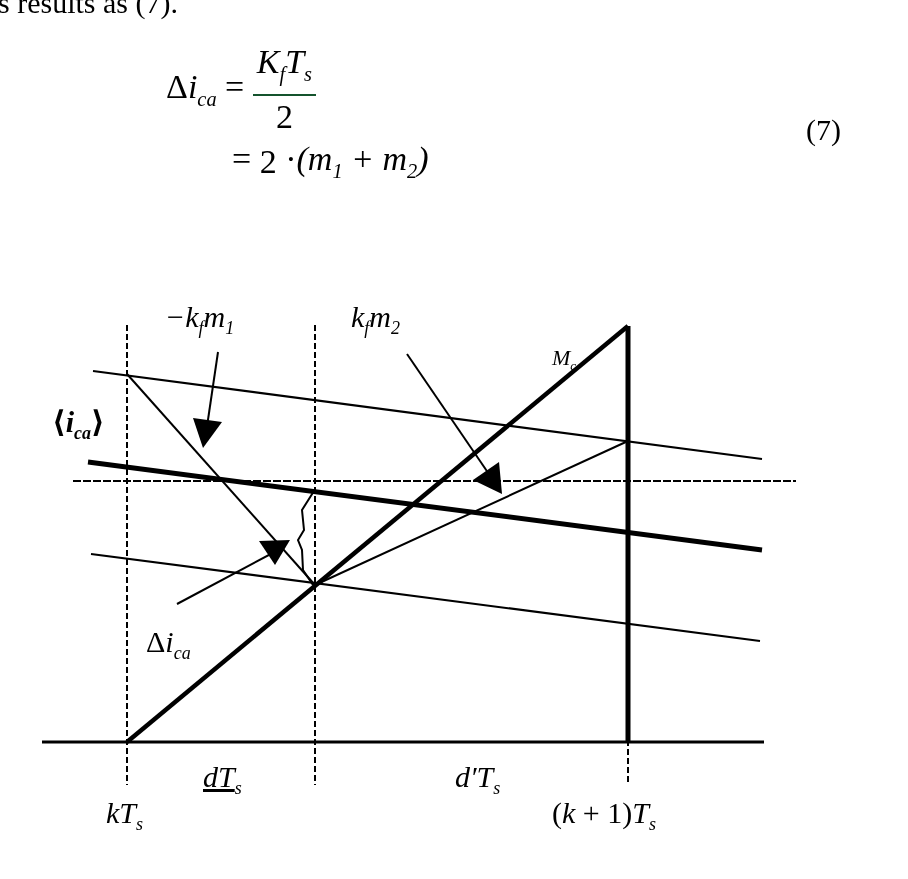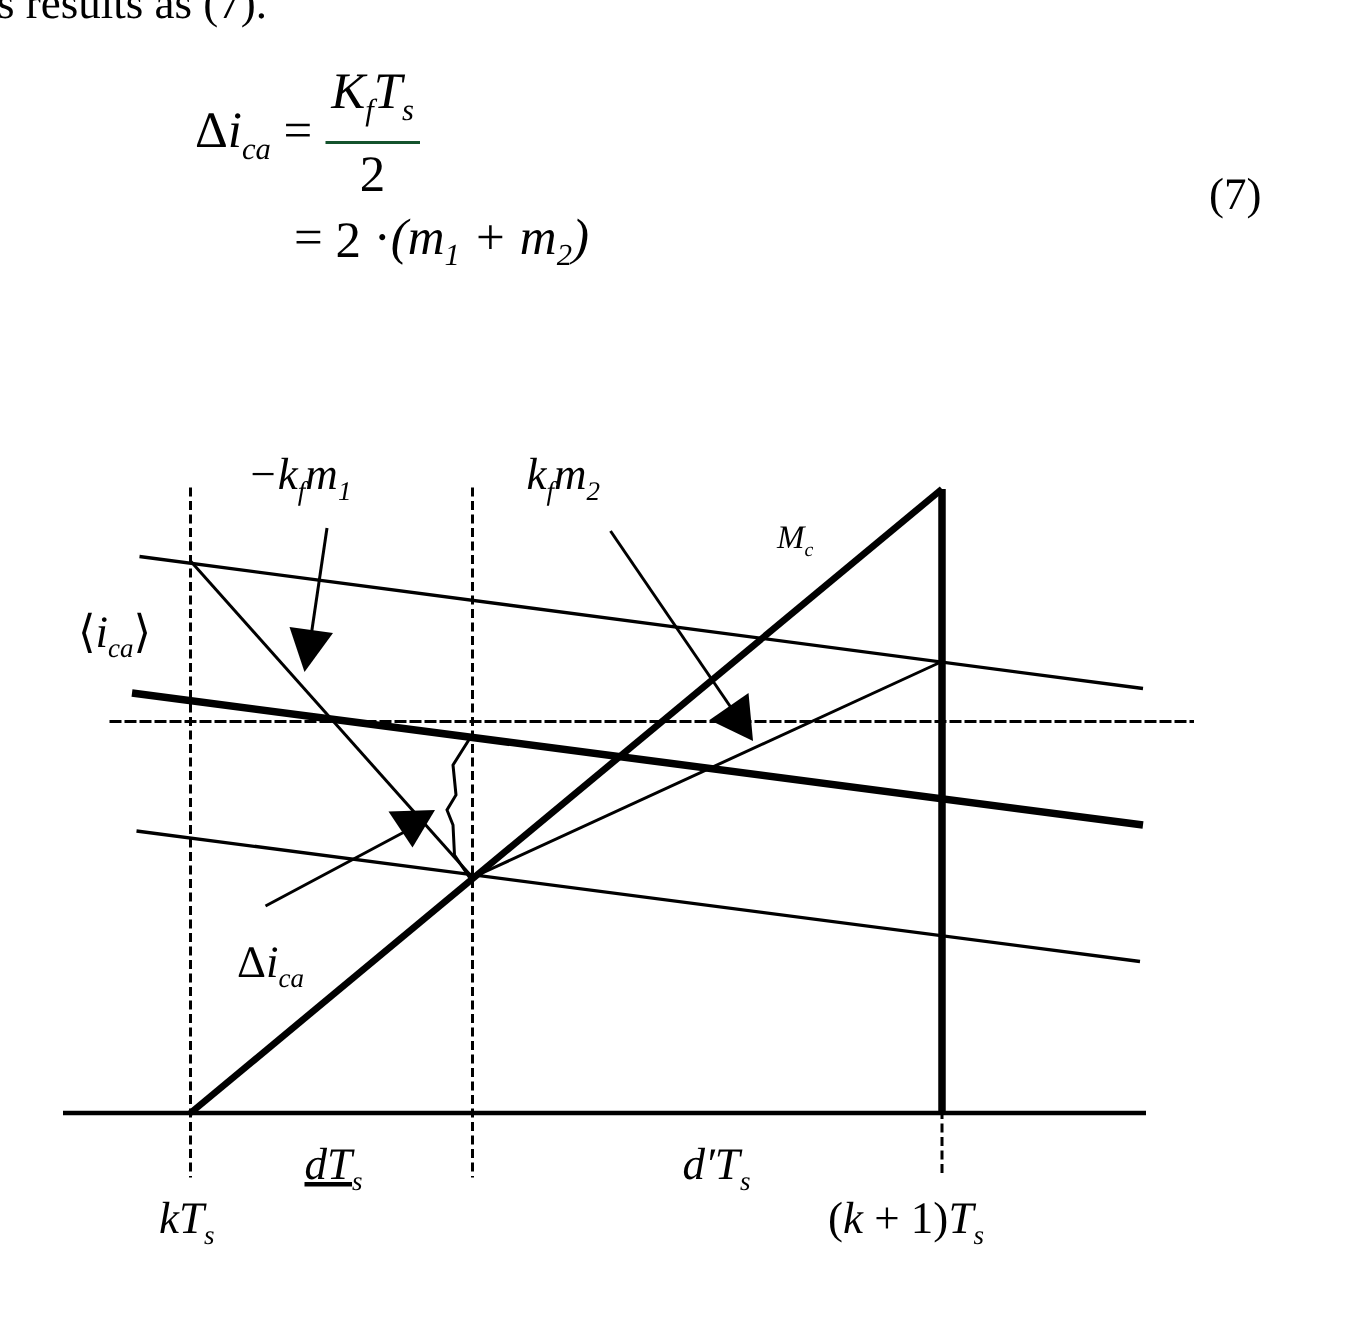--- a/index.html
+++ b/index.html
@@ -1,20 +1,20 @@
 <!DOCTYPE html>
 <html><head>
 <meta charset="utf-8">
 <style>
   html, body { margin: 0; padding: 0; background: #ffffff; }
   body { width: 908px; height: 879px; position: relative; overflow: hidden;
          font-family: "Liberation Serif", "DejaVu Serif", serif; color: #000; }
   .abs { position: absolute; white-space: nowrap; }
   .lead { left: -2px; top: -14px; font-size: 30px; }
-  .eq { font-size: 34px; font-style: italic; }
+  .eq { font-size: 34px; font-style: italic; margin-left: 36px; }
   .eqnum { left: 806px; top: 113px; font-size: 30px; }
   .frac { display: inline-block; vertical-align: middle; text-align: center; }
   .frac .num { display: block; padding: 0 4px; border-bottom: 2px solid #14532d; line-height: 40px; }
   .frac .den { display: block; line-height: 42px; font-style: normal; }
   .up { font-style: normal; }
   sub { font-size: 60%; }
   svg { position: absolute; left: 0; top: 0; }
   .lbl { font-size: 30px; font-style: italic; }
 </style>
 </head>
@@ -79,19 +79,19 @@
     <path d="M193,418 L222,422 L203,448 z" fill="#000"></path>
     <line x1="407" y1="354" x2="493" y2="480" stroke="#000" stroke-width="2"></line>
     <path d="M473,480 L499,462 L502,494 z" fill="#000"></path>
     <line x1="177" y1="604" x2="282" y2="548" stroke="#000" stroke-width="2"></line>
     <path d="M259,541 L290,540 L275,565 z" fill="#000"></path>
   </g>
 </svg>
 
 <div class="abs lbl" style="left:165px; top:300px;">−k<sub>f</sub>m<sub>1</sub></div>
 <div class="abs lbl" style="left:351px; top:300px;">k<sub>f</sub>m<sub>2</sub></div>
-<div class="abs lbl" style="left:518px; top:345px; font-size:22px;">M<sub>c</sub></div>
-<div class="abs lbl" style="left:52px; top:404px;"><span class="up">⟨</span>i<sub>ca</sub><span class="up">⟩</span></div>
-<div class="abs lbl" style="left:146px; top:625px;margin-left:12px;"><span class="up">Δ</span>i<sub>ca</sub></div>
+<div class="abs lbl" style="left:552px; top:345px; font-size:22px;">M<sub>c</sub></div>
+<div class="abs lbl" style="left:52px; top:404px;font-weight:bold;"><span class="up">⟨</span>i<sub>ca</sub><span class="up">⟩</span></div>
+<div class="abs lbl" style="left:146px; top:625px;"><span class="up">Δ</span>i<sub>ca</sub></div>
 <div class="abs lbl" style="left:203px; top:760px;text-decoration:underline;">dT<sub>s</sub></div>
 <div class="abs lbl" style="left:455px; top:760px;">d′T<sub>s</sub></div>
 <div class="abs lbl" style="left:106px; top:796px;font-style:italic;">kT<sub>s</sub></div>
 <div class="abs lbl" style="left:552px; top:796px;"><span class="up">(</span>k<span class="up"> + 1)</span>T<sub>s</sub></div>
 
 </body></html>

